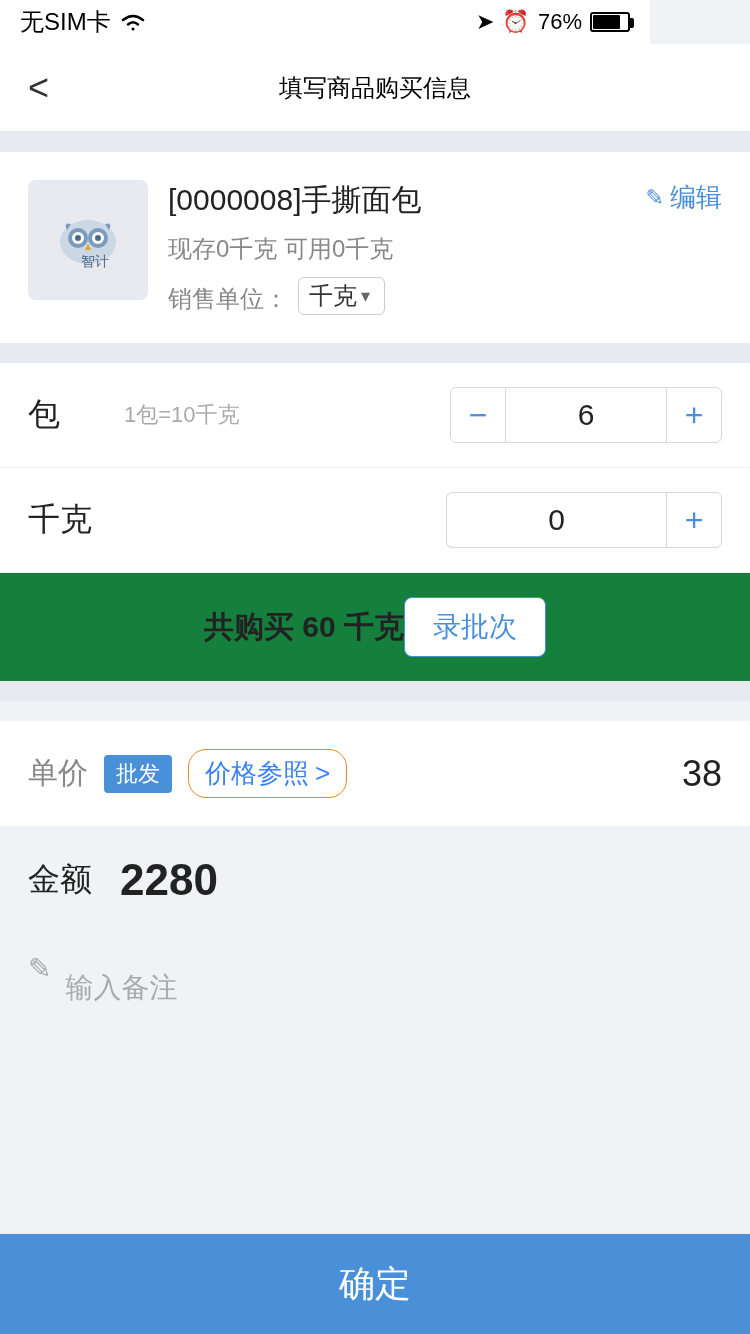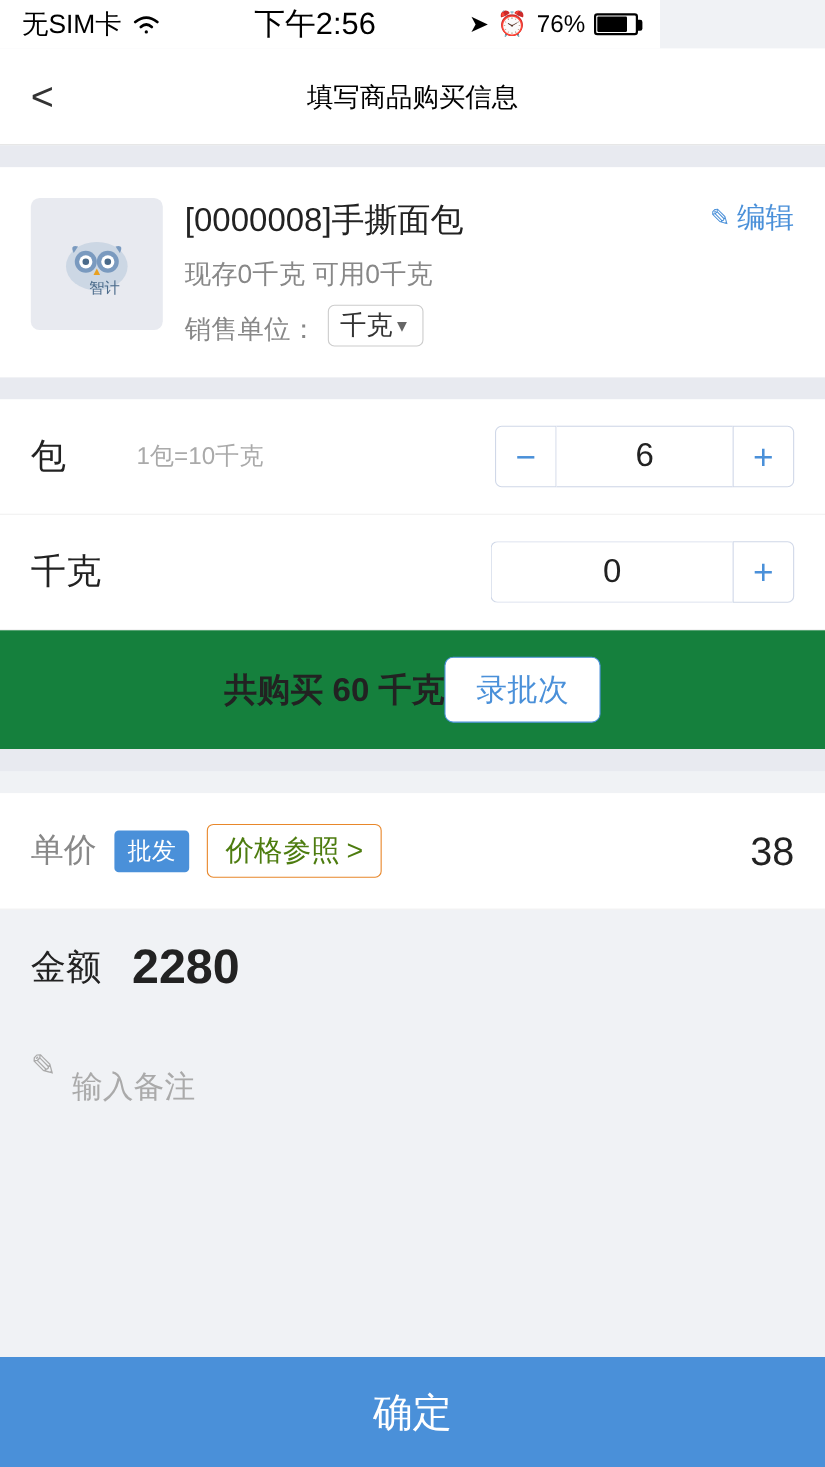--- a/index.html
+++ b/index.html
@@ -8,21 +8,21 @@
       width: 750px;
       min-height: 1334px;
       font-family: -apple-system, "PingFang SC", "Helvetica Neue", Arial, sans-serif;
       background: #f0f2f5;
       position: relative;
       overflow-x: hidden;
     }
 
     
     .status-bar {
-      width: 600px;
+      width: 650px;
       height: 44px;
       background: #fff;
       display: flex;
       align-items: center;
       justify-content: space-between;
       padding: 0 20px;
       font-size: 26px;
       color: #000;
     }
     .status-left { display: flex; align-items: center; gap: 8px; font-size: 24px; }
@@ -292,24 +292,24 @@
     .price-tag-badge {
       background: #4a90d9;
       color: #fff;
       font-size: 22px;
       padding: 4px 12px;
       border-radius: 4px;
       margin-right: 16px;
     }
     .price-ref-btn {
       border: 1.5px solid #e8872a;
-      border-radius: 6px;
+      border-radius: 18px;
       padding: 6px 16px;
       font-size: 26px;
-      color: #4d7c0f;
+      color: #3b82f6;
       background: #fff;
       display: flex;
       align-items: center;
       gap: 6px;
       cursor: pointer;
     }
     .price-value {
       margin-left: auto;
       font-size: 36px;
       color: #222;
@@ -379,21 +379,20 @@
 
 <div class="status-bar">
   <div class="status-left">
     <span>无SIM卡</span>
     <svg width="28" height="22" viewBox="0 0 28 22">
       <path d="M14 18 L14 18" stroke="#000" stroke-width="3" stroke-linecap="round"></path>
       <path d="M9 13.5 Q14 9 19 13.5" fill="none" stroke="#000" stroke-width="2.5" stroke-linecap="round"></path>
       <path d="M4 9 Q14 1 24 9" fill="none" stroke="#000" stroke-width="2.5" stroke-linecap="round"></path>
     </svg>
   </div>
-  <div class="status-center">下午2:56</div>
   <div class="status-right">
     <span>➤</span>
     <span>⏰</span>
     <span>76%</span>
     <span class="battery-icon">
         <span class="battery-fill"></span>
       </span>
   </div>
 </div>
 

